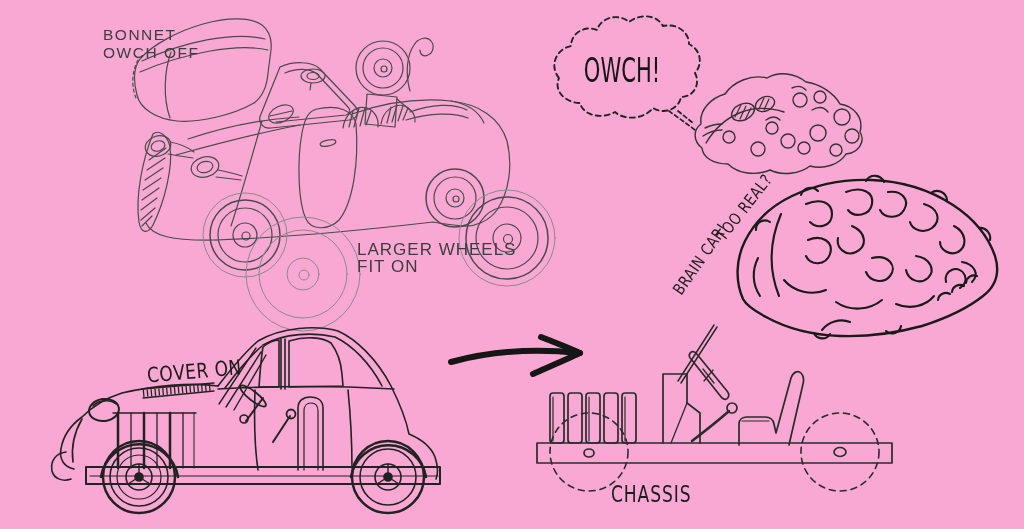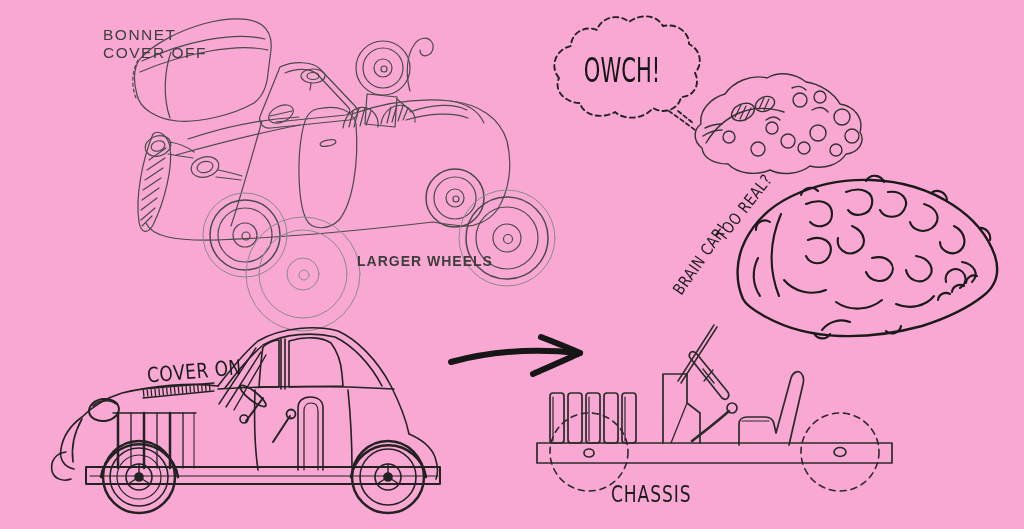--- a/index.html
+++ b/index.html
@@ -4,21 +4,21 @@
 <style>
   html,body{margin:0;padding:0;background:#ffffff;}
   .stage{position:relative;width:1024px;height:529px;background:#f9a8d4;overflow:hidden;
          font-family:"Liberation Sans",sans-serif;padding-left:32px;}
   .stage svg{position:absolute;left:0;top:0;}
   .lbl{position:absolute;white-space:nowrap;color:#3d3d3d;}
   .print{font-family:"Liberation Sans",sans-serif;font-weight:500;}
   .hand{font-family:"DejaVu Sans",sans-serif;color:#1c1c1c;font-weight:500;}
   .lbl-bonnet{left:103px;top:26px;font-size:15.5px;line-height:18px;letter-spacing:1.5px;}
   .lbl-boot{left:412px;top:70px;font-size:13.5px;line-height:17px;letter-spacing:1px;}
-  .lbl-wheels{left:357px;top:253px;font-size:14px;line-height:17px;letter-spacing:1px;font-weight:bold;}
+  .lbl-wheels{left:357px;top:241px;font-size:17px;line-height:17px;letter-spacing:1px;}
   .lbl-cover{left:146px;top:363px;font-size:18px;transform:rotate(-5deg) scale(0.95,1.15);
              transform-origin:0 0;letter-spacing:0.5px;}
   .lbl-chassis{left:611px;top:479px;font-size:19px;transform:scale(0.9,1.25);
                transform-origin:0 0;letter-spacing:1px;}
   .lbl-owch{left:566px;top:50px;width:112px;text-align:center;font-size:27px;
             transform:scale(0.78,1.28);transform-origin:center top;color:#151515;}
   .lbl-braincar{left:684px;top:282px;font-size:14px;transform:rotate(-55deg) scale(0.95,1.15);
                 transform-origin:0 100%;letter-spacing:0.5px;}
   .lbl-tooreal{left:727px;top:228px;font-size:14px;transform:rotate(-52deg) scale(0.95,1.15);
                transform-origin:0 100%;letter-spacing:0.5px;}
@@ -258,26 +258,27 @@
       <path d="M962,262 C974,264 980,274 972,282"></path>
       <path d="M938,300 a8,8 0 0 1 12,-6 M952,292 a8,8 0 0 1 12,-6 M966,283 a8,8 0 0 1 11,-7"></path>
       <path d="M822,330 C828,322 840,318 850,322"></path>
       <path d="M756,230 a9,9 0 0 1 14,-8 M801,195 a10,10 0 0 1 17,-4 M866,181 a10,10 0 0 1 18,1 M931,193 a10,10 0 0 1 16,7 M979,228 a10,10 0 0 1 11,12 M901,326 a9,9 0 0 1 -15,5 M830,334 a9,9 0 0 1 -16,-1"></path>
     </g>
   </g>
 </svg>
 
   <div class="lbl print lbl-bonnet">
     <div>BONNET</div>
-    <div>COVER OFF</div>
+    <div>OWCH OFF</div>
   </div>
 
 
   <div class="lbl print lbl-wheels">
     <div>LARGER WHEELS</div>
+    <div>FIT ON</div>
   </div>
 
   <div class="lbl hand lbl-cover">COVER ON</div>
 
   <div class="lbl hand lbl-chassis">CHASSIS</div>
 
   <div class="lbl hand lbl-owch">OWCH!</div>
 
   <div class="lbl hand lbl-braincar">BRAIN CAR!</div>
 

